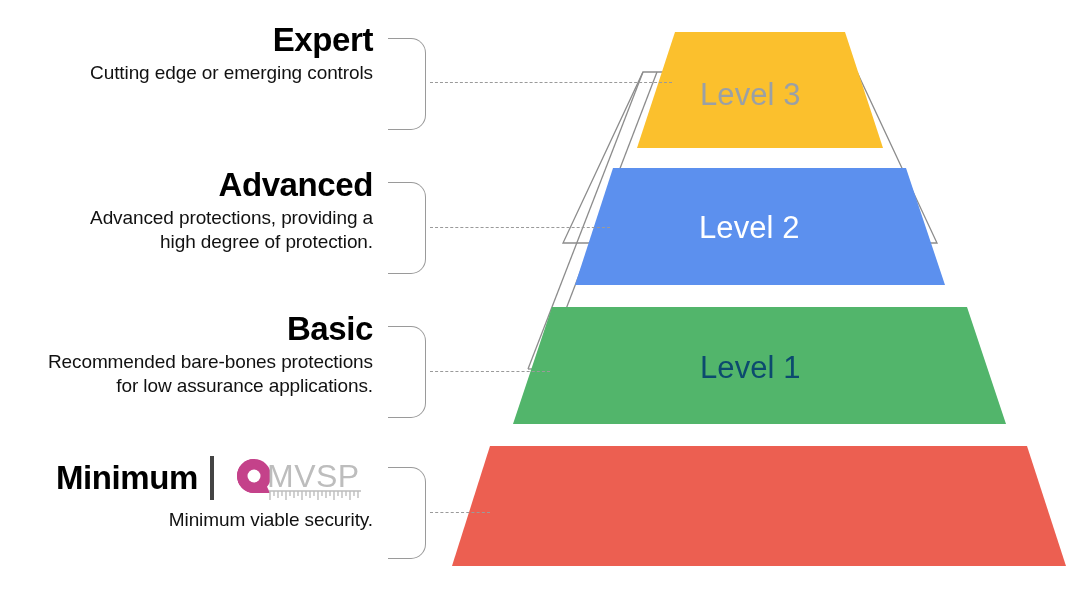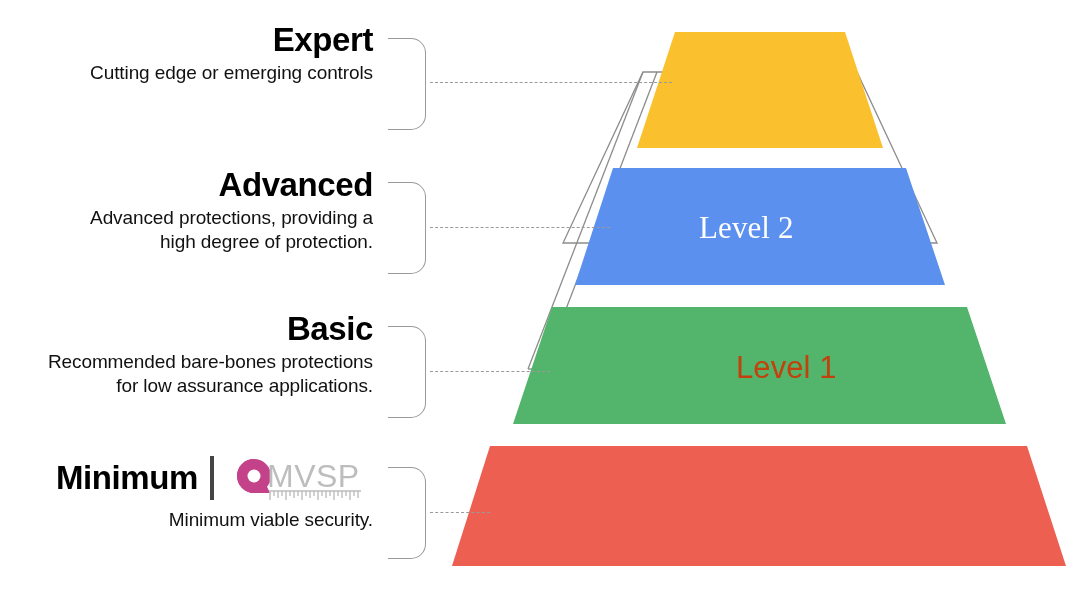--- a/index.html
+++ b/index.html
@@ -117,22 +117,23 @@
 
     <polygon points="675,32 845,32 883,148 637,148" fill="#FBC02D"></polygon>
 
     <polygon points="613,168 906,168 945,285 575,285" fill="#5C90EE"></polygon>
 
     <polygon points="552,307 967,307 1006,424 513,424" fill="#52B56B"></polygon>
 
     <polygon points="490,446 1027,446 1066,566 452,566" fill="#EC5F51"></polygon>
   </svg>
 
-  <div class="tier-label" style="left:699px; top:210px; color:#ffffff;font-family:Liberation Serif, serif;">Level 2</div>
-  <div class="tier-label" style="left:736px; top:350px; color:#c2410c;">Level 1</div>
+  <div class="tier-label" style="left:700px; top:77px; color:#9aa0a6;">Level 3</div>
+  <div class="tier-label" style="left:699px; top:210px; color:#ffffff;">Level 2</div>
+  <div class="tier-label" style="left:700px; top:350px; color:#0c4a6e;">Level 1</div>
 
   <div class="bracket" style="left:388px; top:38px; width:38px; height:92px;"></div>
   <div class="bracket" style="left:388px; top:182px; width:38px; height:92px;"></div>
   <div class="bracket" style="left:388px; top:326px; width:38px; height:92px;"></div>
   <div class="bracket" style="left:388px; top:467px; width:38px; height:92px;"></div>
 
   <div class="connector" style="left:430px; top:82px; width:242px;"></div>
   <div class="connector" style="left:430px; top:227px; width:180px;"></div>
   <div class="connector" style="left:430px; top:371px; width:120px;"></div>
   <div class="connector" style="left:430px; top:512px; width:60px;"></div>

